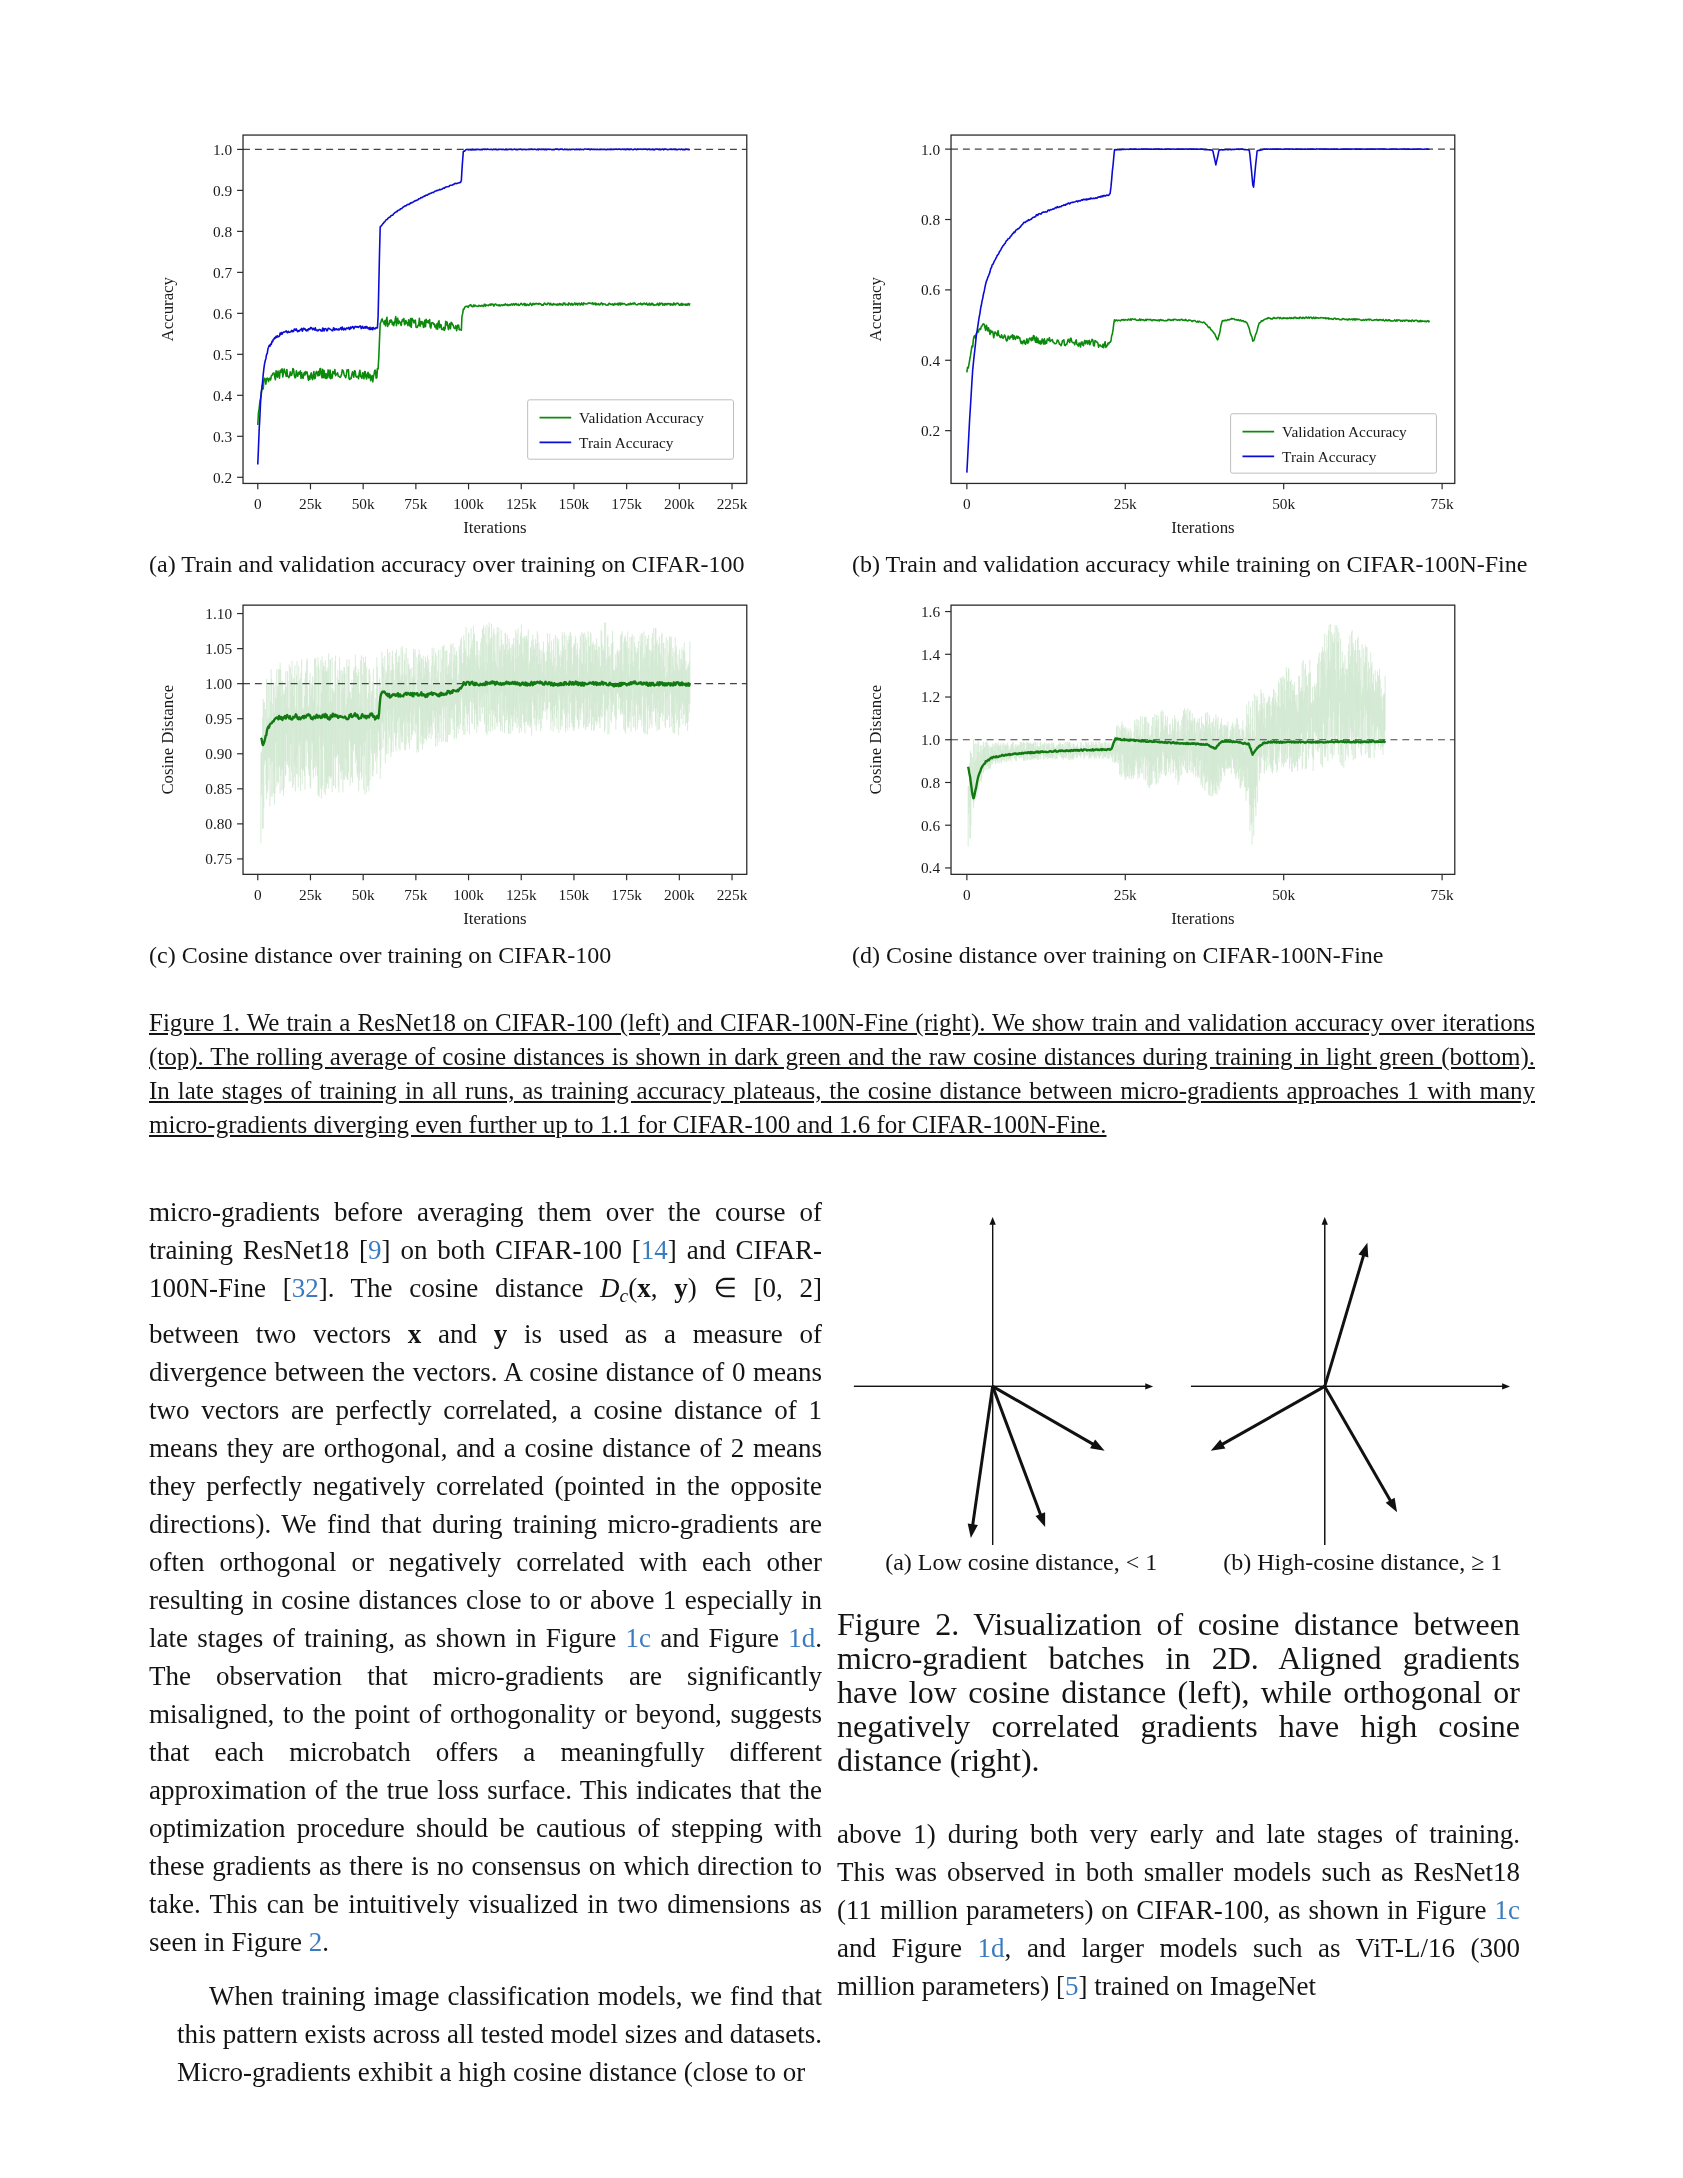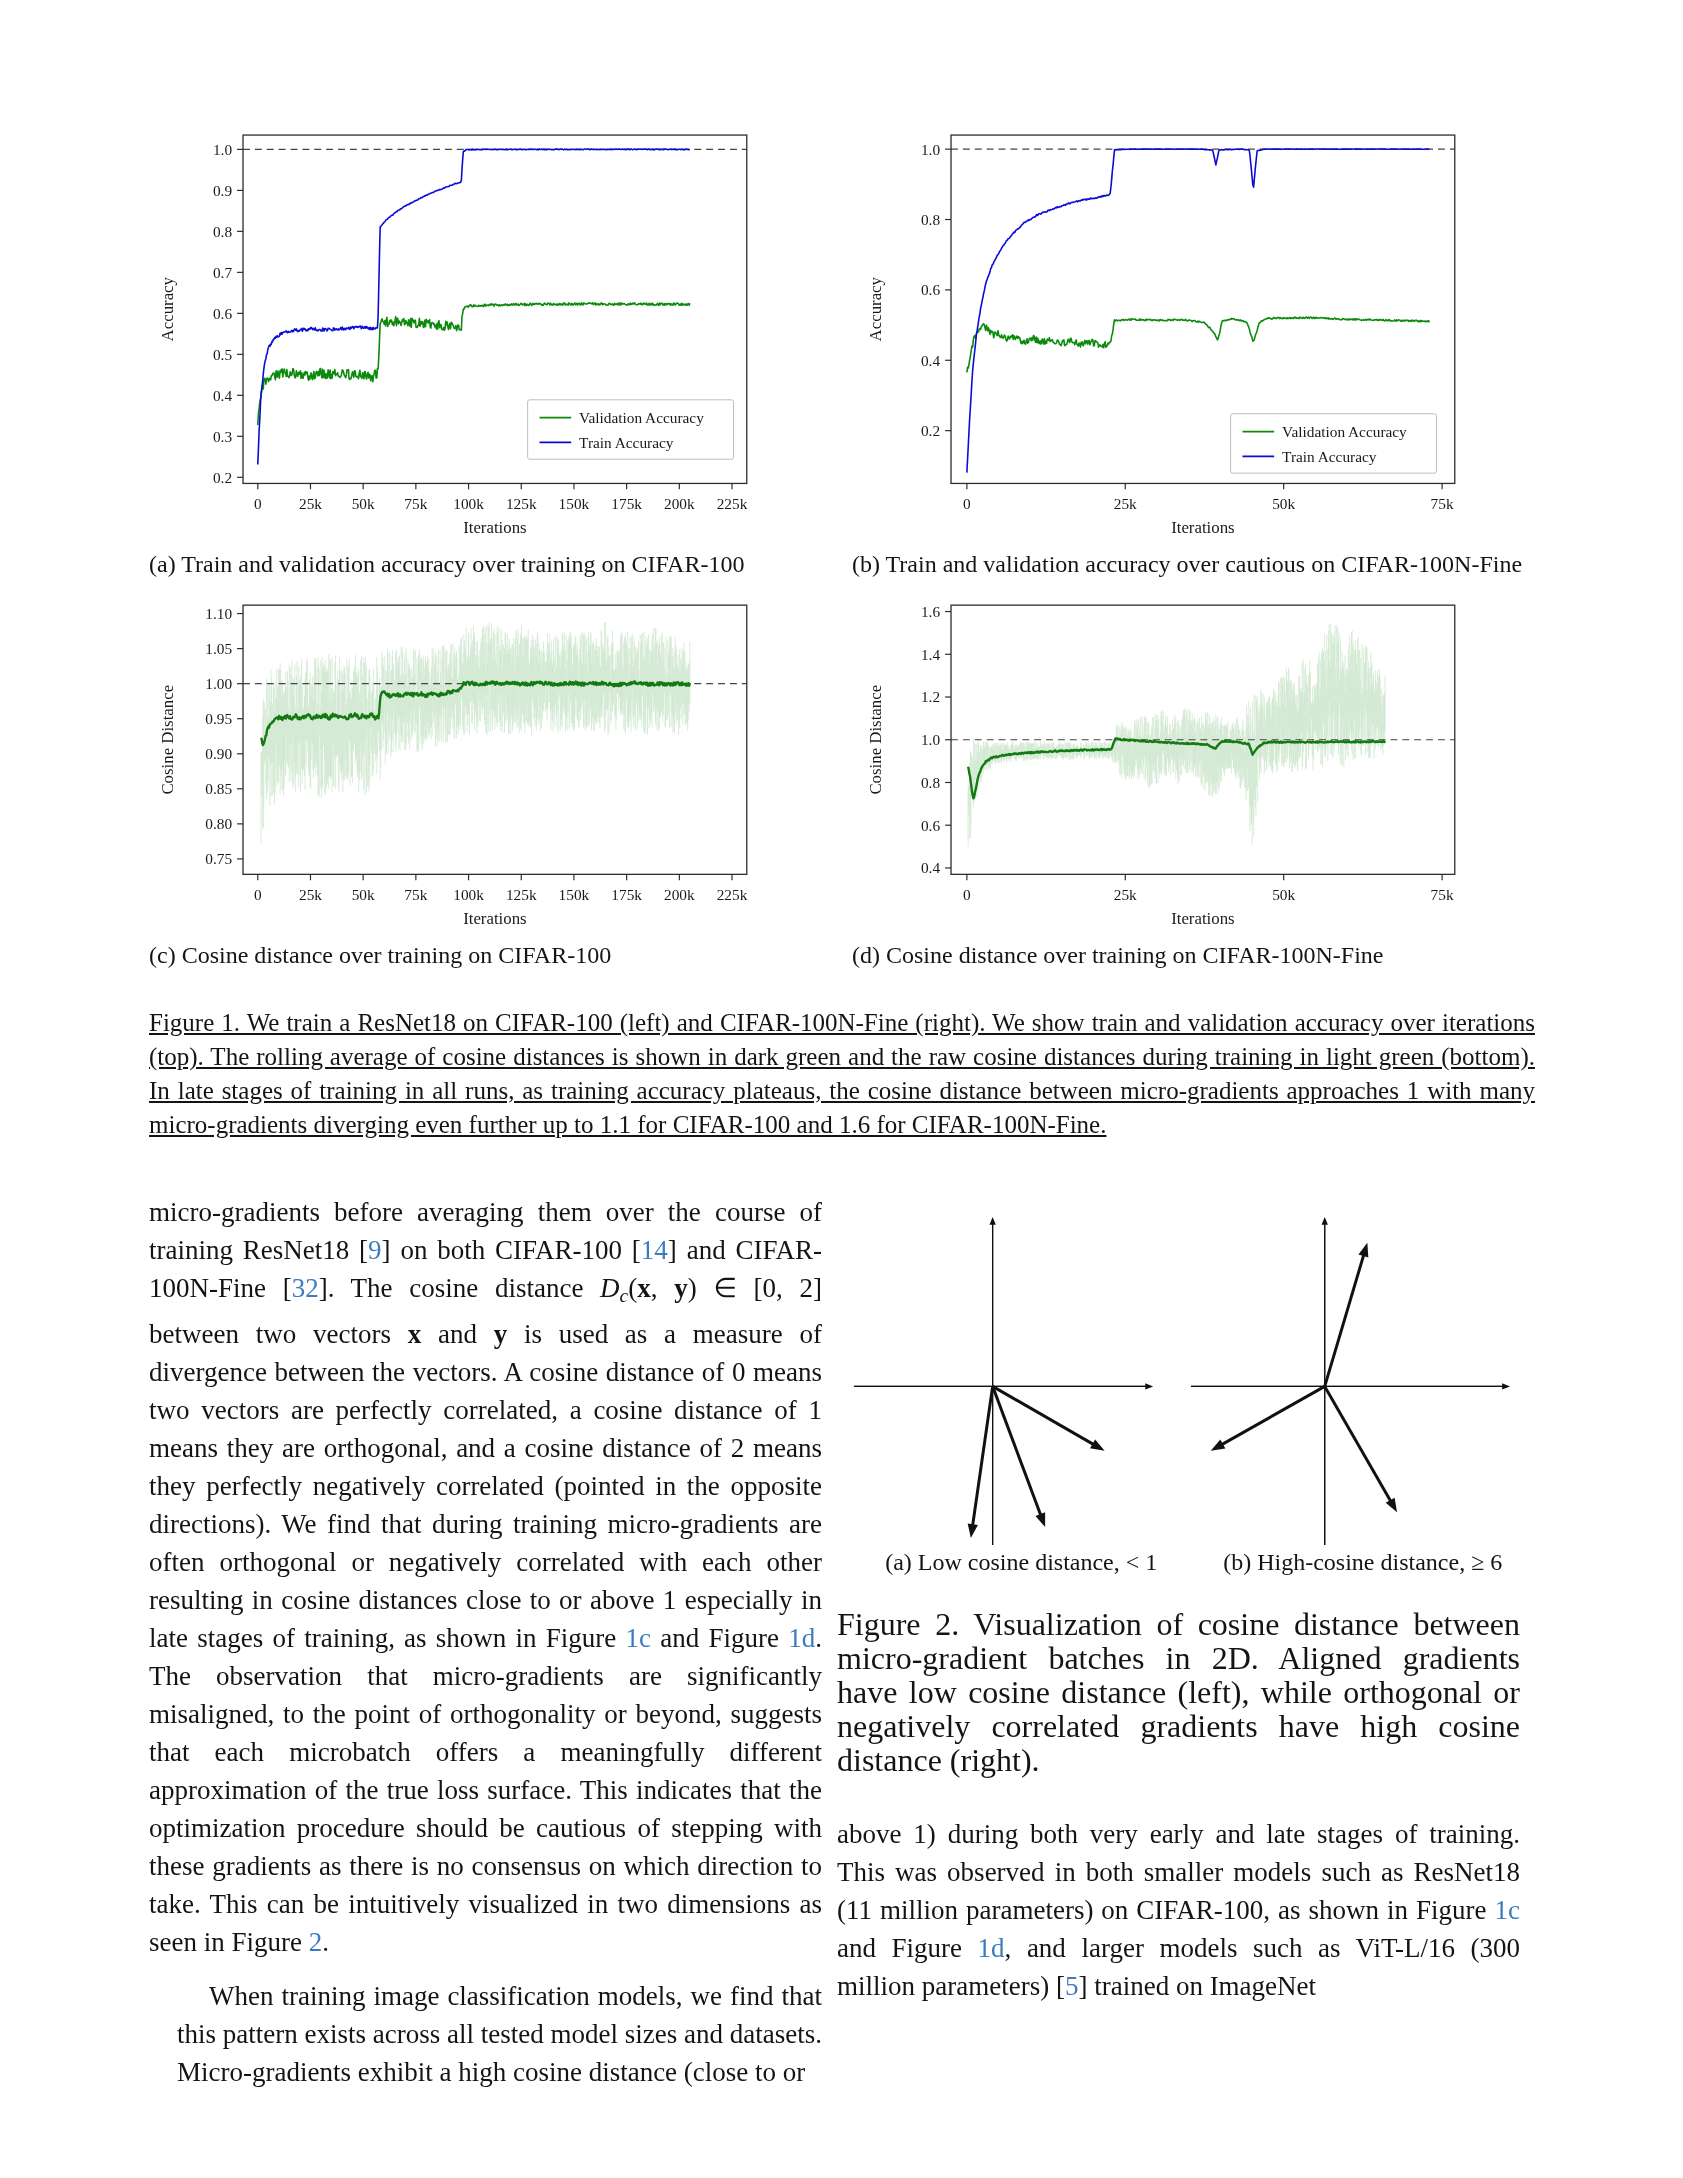--- a/index.html
+++ b/index.html
@@ -110,21 +110,21 @@
             <line x1="89" x2="95" y1="24.222222222222236" y2="24.222222222222236" stroke="#2b2b2b" stroke-width="1.2"></line>
             <text x="84" y="29.722222222222236" text-anchor="end" font-size="15.5" fill="#1a1a1a">1.0</text>
             <text x="349.5" y="412" text-anchor="middle" font-size="17" fill="#1a1a1a">Iterations</text>
             <text x="24" y="186" text-anchor="middle" font-size="17" fill="#1a1a1a" transform="rotate(-90 24 186)">Accuracy</text>
             <rect x="377.495" y="291.6" width="208" height="60" fill="#ffffff" stroke="#bdbdbd" stroke-width="1" rx="2"></rect>
             <line x1="389.495" x2="421.495" y1="309.6" y2="309.6" stroke="#0b8a0b" stroke-width="1.8"></line>
             <text x="429.495" y="315.1" font-size="15.5" fill="#1a1a1a">Validation Accuracy</text>
             <line x1="389.495" x2="421.495" y1="334.6" y2="334.6" stroke="#0b0bd6" stroke-width="1.8"></line>
             <text x="429.495" y="340.1" font-size="15.5" fill="#1a1a1a">Train Accuracy</text>
           </svg>
-        <div class="subcap">(b) Train and validation accuracy over cautious on CIFAR-100N-Fine</div>
+        <div class="subcap">(b) Train and validation accuracy while training on CIFAR-100N-Fine</div>
       </div>
       <div class="chartcell">
         <svg viewBox="0 0 680 340" width="673" height="337" font-family="&quot;Liberation Serif&quot;, serif">
             <path d="M113.1 250.5L113.1 158.8M113.7 201.9L113.7 159.0M114.2 189.7L114.2 156.0M114.8 235.8L114.8 123.4M115.4 235.4L115.4 104.7M116.0 215.6L116.0 108.3M116.5 171.6L116.5 108.2M117.1 167.9L117.1 139.8M117.7 166.6L117.7 115.0M118.2 191.7L118.2 136.4M118.8 205.7L118.8 84.5M119.4 199.7L119.4 125.0M120.0 197.3L120.0 91.0M120.5 164.6L120.5 125.4M121.1 186.9L121.1 88.3M121.7 164.3L121.7 123.3M122.2 212.9L122.2 88.9M122.8 171.7L122.8 107.7M123.4 203.5L123.4 74.7M124.0 168.4L124.0 84.3M124.5 203.4L124.5 135.4M125.1 167.6L125.1 109.6M125.7 200.0L125.7 88.7M126.2 180.1L126.2 92.9M126.8 211.6L126.8 118.9M127.4 200.9L127.4 88.1M127.9 149.1L127.9 103.3M128.5 173.5L128.5 104.6M129.1 193.0L129.1 74.7M129.7 187.7L129.7 92.0M130.2 160.7L130.2 97.4M130.8 190.0L130.8 74.9M131.4 173.9L131.4 96.3M131.9 171.8L131.9 75.0M132.5 200.5L132.5 68.1M133.1 182.6L133.1 75.2M133.7 176.3L133.7 101.8M134.2 197.8L134.2 86.2M134.8 175.8L134.8 87.1M135.4 196.4L135.4 128.7M135.9 202.6L135.9 99.3M136.5 195.0L136.5 95.5M137.1 168.1L137.1 100.4M137.7 182.9L137.7 91.7M138.2 181.5L138.2 76.7M138.8 139.7L138.8 92.8M139.4 168.3L139.4 113.7M139.9 171.5L139.9 76.6M140.5 166.1L140.5 86.6M141.1 174.1L141.1 114.5M141.7 188.4L141.7 70.0M142.2 172.2L142.2 128.4M142.8 151.2L142.8 72.9M143.4 188.2L143.4 95.6M143.9 178.1L143.9 80.6M144.5 149.7L144.5 66.3M145.1 194.8L145.1 91.1M145.6 135.4L145.6 83.9M146.2 191.8L146.2 101.8M146.8 168.7L146.8 83.4M147.4 184.0L147.4 70.6M147.9 198.4L147.9 115.5M148.5 173.2L148.5 112.2M149.1 180.6L149.1 80.7M149.6 162.4L149.6 66.4M150.2 181.0L150.2 116.8M150.8 194.1L150.8 87.6M151.4 148.4L151.4 71.4M151.9 151.8L151.9 85.3M152.5 183.8L152.5 87.3M153.1 197.8L153.1 84.2M153.6 146.7L153.6 78.5M154.2 175.6L154.2 64.4M154.8 191.2L154.8 115.3M155.4 177.1L155.4 88.3M155.9 174.8L155.9 115.7M156.5 177.5L156.5 113.3M157.1 182.9L157.1 101.7M157.6 196.5L157.6 84.0M158.2 146.6L158.2 78.7M158.8 172.8L158.8 76.6M159.4 145.9L159.4 66.1M159.9 148.1L159.9 63.7M160.5 159.1L160.5 93.9M161.1 176.2L161.1 113.5M161.6 181.2L161.6 111.6M162.2 183.0L162.2 85.7M162.8 193.1L162.8 78.4M163.4 195.6L163.4 101.2M163.9 166.4L163.9 88.6M164.5 147.4L164.5 94.2M165.1 149.5L165.1 81.9M165.6 176.2L165.6 91.1M166.2 184.3L166.2 105.5M166.8 161.2L166.8 83.0M167.3 174.6L167.3 64.0M167.9 169.2L167.9 65.4M168.5 182.3L168.5 63.3M169.1 173.2L169.1 124.0M169.6 158.6L169.6 72.3M170.2 182.3L170.2 111.4M170.8 202.3L170.8 62.6M171.3 201.3L171.3 70.4M171.9 203.8L171.9 74.1M172.5 141.4L172.5 121.4M173.1 195.2L173.1 113.3M173.6 155.2L173.6 65.8M174.2 205.4L174.2 98.6M174.8 196.8L174.8 62.0M175.3 192.5L175.3 75.7M175.9 144.4L175.9 67.6M176.5 152.3L176.5 72.6M177.1 199.3L177.1 71.3M177.6 166.3L177.6 77.8M178.2 202.0L178.2 65.4M178.8 187.8L178.8 77.3M179.3 195.3L179.3 76.6M179.9 189.7L179.9 73.1M180.5 190.5L180.5 77.3M181.1 183.5L181.1 73.9M181.6 195.2L181.6 58.8M182.2 182.8L182.2 108.3M182.8 182.9L182.8 65.1M183.3 185.8L183.3 65.0M183.9 181.1L183.9 93.8M184.5 183.9L184.5 107.5M185.0 199.0L185.0 62.7M185.6 149.7L185.6 93.7M186.2 192.6L186.2 96.1M186.8 192.8L186.8 99.2M187.3 163.9L187.3 98.2M187.9 150.3L187.9 66.8M188.5 195.4L188.5 61.1M189.0 164.8L189.0 90.0M189.6 162.8L189.6 126.6M190.2 160.1L190.2 82.9M190.8 161.5L190.8 75.5M191.3 193.2L191.3 85.7M191.9 199.3L191.9 85.7M192.5 170.8L192.5 62.9M193.0 134.5L193.0 76.2M193.6 178.6L193.6 125.9M194.2 186.4L194.2 75.2M194.8 176.6L194.8 97.9M195.3 176.8L195.3 79.3M195.9 199.3L195.9 76.3M196.5 185.9L196.5 94.4M197.0 136.3L197.0 72.6M197.6 186.6L197.6 72.9M198.2 163.9L198.2 79.4M198.8 182.0L198.8 114.2M199.3 184.4L199.3 109.9M199.9 165.9L199.9 64.5M200.5 186.9L200.5 103.5M201.0 186.1L201.0 71.5M201.6 179.0L201.6 73.1M202.2 144.0L202.2 65.0M202.8 147.7L202.8 98.8M203.3 192.1L203.3 96.9M203.9 152.9L203.9 104.2M204.5 184.0L204.5 105.0M205.0 181.9L205.0 85.3M205.6 189.4L205.6 93.6M206.2 155.8L206.2 89.8M206.7 157.7L206.7 76.0M207.3 150.5L207.3 72.8M207.9 149.8L207.9 78.2M208.5 169.7L208.5 59.9M209.0 161.4L209.0 71.5M209.6 165.7L209.6 78.7M210.2 180.2L210.2 107.7M210.7 183.9L210.7 81.7M211.3 179.1L211.3 74.3M211.9 198.2L211.9 77.6M212.5 187.0L212.5 98.7M213.0 180.3L213.0 112.7M213.6 151.7L213.6 65.7M214.2 178.4L214.2 100.6M214.7 186.5L214.7 60.6M215.3 183.7L215.3 114.6M215.9 163.0L215.9 79.9M216.5 149.4L216.5 62.4M217.0 196.6L217.0 124.5M217.6 161.5L217.6 67.8M218.2 201.3L218.2 68.0M218.7 147.6L218.7 61.7M219.3 181.9L219.3 89.3M219.9 199.0L219.9 72.3M220.5 137.5L220.5 124.7M221.0 192.9L221.0 104.0M221.6 192.4L221.6 98.8M222.2 198.2L222.2 75.3M222.7 170.6L222.7 74.1M223.3 187.0L223.3 80.3M223.9 135.1L223.9 116.8M224.4 155.0L224.4 96.6M225.0 159.7L225.0 100.0M225.6 182.5L225.6 87.8M226.2 183.3L226.2 96.4M226.7 176.8L226.7 74.1M227.3 140.6L227.3 91.0M227.9 160.0L227.9 116.4M228.4 156.3L228.4 117.7M229.0 167.9L229.0 103.9M229.6 159.0L229.6 94.5M230.2 180.6L230.2 62.6M230.7 163.7L230.7 72.5M231.3 138.3L231.3 88.8M231.9 136.6L231.9 116.5M232.4 149.7L232.4 113.1M233.0 156.9L233.0 83.3M233.6 185.6L233.6 89.4M234.2 173.9L234.2 114.8M234.7 156.3L234.7 93.3M235.3 128.3L235.3 57.1M235.9 129.5L235.9 68.5M236.4 154.3L236.4 63.6M237.0 145.6L237.0 72.2M237.6 119.1L237.6 106.9M238.2 137.2L238.2 61.1M238.7 169.8L238.7 85.4M239.3 157.7L239.3 75.2M239.9 161.0L239.9 78.4M240.4 151.3L240.4 98.9M241.0 116.2L241.0 54.3M241.6 160.0L241.6 58.8M242.2 135.8L242.2 70.5M242.7 145.1L242.7 90.7M243.3 141.4L243.3 57.3M243.9 121.0L243.9 102.3M244.4 163.7L244.4 76.5M245.0 158.8L245.0 75.7M245.6 146.8L245.6 61.5M246.1 126.7L246.1 55.9M246.7 158.5L246.7 69.3M247.3 114.4L247.3 74.5M247.9 138.8L247.9 85.8M248.4 139.0L248.4 88.7M249.0 152.6L249.0 57.6M249.6 157.8L249.6 88.9M250.1 144.4L250.1 54.7M250.7 139.0L250.7 74.1M251.3 127.4L251.3 67.4M251.9 124.2L251.9 62.0M252.4 154.9L252.4 68.2M253.0 123.2L253.0 60.8M253.6 157.0L253.6 80.2M254.1 137.3L254.1 85.1M254.7 143.6L254.7 52.7M255.3 148.6L255.3 81.0M255.9 142.0L255.9 51.5M256.4 149.1L256.4 57.0M257.0 129.3L257.0 86.6M257.6 124.0L257.6 79.0M258.1 156.0L258.1 65.4M258.7 127.3L258.7 58.7M259.3 156.7L259.3 81.9M259.9 151.2L259.9 53.2M260.4 121.5L260.4 79.7M261.0 129.1L261.0 92.2M261.6 142.7L261.6 63.4M262.1 149.4L262.1 70.7M262.7 126.4L262.7 69.3M263.3 155.5L263.3 74.2M263.8 129.4L263.8 90.7M264.4 117.3L264.4 74.6M265.0 146.4L265.0 98.1M265.6 139.5L265.6 72.8M266.1 141.3L266.1 82.8M266.7 136.8L266.7 83.4M267.3 120.7L267.3 54.0M267.8 137.1L267.8 57.1M268.4 114.0L268.4 80.0M269.0 139.7L269.0 54.7M269.6 130.1L269.6 100.5M270.1 129.6L270.1 97.5M270.7 158.9L270.7 62.7M271.3 155.8L271.3 85.8M271.8 132.9L271.8 70.1M272.4 158.3L272.4 60.0M273.0 112.5L273.0 54.7M273.6 115.1L273.6 67.2M274.1 149.5L274.1 59.8M274.7 126.0L274.7 77.9M275.3 141.4L275.3 63.8M275.8 151.0L275.8 64.3M276.4 156.0L276.4 84.5M277.0 143.2L277.0 61.1M277.6 150.1L277.6 65.9M278.1 131.7L278.1 80.1M278.7 145.4L278.7 73.3M279.3 144.5L279.3 62.2M279.8 124.0L279.8 67.0M280.4 146.9L280.4 67.6M281.0 141.8L281.0 74.7M281.5 127.5L281.5 60.7M282.1 133.8L282.1 73.2M282.7 144.5L282.7 64.7M283.3 139.5L283.3 89.8M283.8 138.6L283.8 77.6M284.4 131.7L284.4 90.0M285.0 145.4L285.0 83.5M285.5 133.2L285.5 71.0M286.1 141.4L286.1 52.8M286.7 116.9L286.7 61.1M287.3 128.9L287.3 88.5M287.8 116.7L287.8 53.6M288.4 123.0L288.4 71.5M289.0 135.2L289.0 66.7M289.5 153.0L289.5 57.5M290.1 145.0L290.1 84.9M290.7 118.2L290.7 60.8M291.3 152.3L291.3 84.0M291.8 134.6L291.8 76.6M292.4 139.2L292.4 55.7M293.0 148.4L293.0 91.6M293.5 120.9L293.5 87.8M294.1 145.0L294.1 55.1M294.7 121.2L294.7 77.5M295.3 128.1L295.3 88.8M295.8 148.6L295.8 64.1M296.4 111.8L296.4 51.8M297.0 115.0L297.0 86.9M297.5 147.5L297.5 51.4M298.1 124.3L298.1 50.2M298.7 112.4L298.7 90.9M299.3 136.7L299.3 56.4M299.8 148.6L299.8 73.8M300.4 112.6L300.4 55.3M301.0 147.9L301.0 56.3M301.5 148.5L301.5 79.2M302.1 106.9L302.1 71.8M302.7 141.2L302.7 70.0M303.2 123.2L303.2 79.7M303.8 141.2L303.8 58.6M304.4 139.6L304.4 66.6M305.0 116.5L305.0 49.1M305.5 123.5L305.5 50.2M306.1 125.2L306.1 83.6M306.7 115.4L306.7 84.6M307.2 136.0L307.2 48.5M307.8 127.9L307.8 67.5M308.4 145.1L308.4 59.7M309.0 143.8L309.0 52.7M309.5 110.5L309.5 60.5M310.1 109.4L310.1 72.8M310.7 144.8L310.7 56.3M311.2 125.9L311.2 61.8M311.8 133.4L311.8 85.9M312.4 140.1L312.4 88.6M313.0 132.0L313.0 79.9M313.5 119.2L313.5 51.1M314.1 135.6L314.1 54.7M314.7 129.7L314.7 44.6M315.2 104.0L315.2 59.9M315.8 100.3L315.8 42.4M316.4 108.1L316.4 68.4M317.0 137.2L317.0 68.5M317.5 131.9L317.5 58.2M318.1 141.2L318.1 40.0M318.7 123.8L318.7 45.5M319.2 140.8L319.2 53.6M319.8 112.0L319.8 56.1M320.4 110.5L320.4 32.3M320.9 120.1L320.9 70.9M321.5 137.7L321.5 62.9M322.1 130.7L322.1 60.7M322.7 120.7L322.7 39.1M323.2 116.9L323.2 37.4M323.8 140.4L323.8 65.1M324.4 100.0L324.4 60.4M324.9 107.3L324.9 53.8M325.5 108.7L325.5 33.4M326.1 128.8L326.1 49.8M326.7 130.2L326.7 54.5M327.2 103.9L327.2 44.8M327.8 108.8L327.8 30.9M328.4 115.5L328.4 40.6M328.9 135.5L328.9 38.5M329.5 120.1L329.5 76.2M330.1 116.0L330.1 60.4M330.7 125.6L330.7 46.1M331.2 139.3L331.2 66.9M331.8 130.4L331.8 46.3M332.4 132.7L332.4 60.9M332.9 97.0L332.9 71.6M333.5 112.5L333.5 55.4M334.1 126.7L334.1 74.5M334.7 106.7L334.7 60.7M335.2 127.6L335.2 47.8M335.8 113.2L335.8 43.1M336.4 102.5L336.4 71.8M336.9 119.8L336.9 34.4M337.5 99.0L337.5 33.2M338.1 113.0L338.1 30.3M338.7 126.0L338.7 68.5M339.2 130.4L339.2 39.4M339.8 99.5L339.8 32.4M340.4 138.4L340.4 76.2M340.9 139.0L340.9 48.1M341.5 141.5L341.5 29.8M342.1 100.6L342.1 68.5M342.6 130.6L342.6 49.9M343.2 137.4L343.2 32.1M343.8 90.8L343.8 27.3M344.4 119.7L344.4 48.6M344.9 137.9L344.9 43.2M345.5 97.7L345.5 48.0M346.1 116.0L346.1 28.9M346.6 133.0L346.6 42.6M347.2 136.8L347.2 67.0M347.8 115.9L347.8 36.9M348.4 121.4L348.4 33.4M348.9 117.2L348.9 38.8M349.5 136.0L349.5 58.0M350.1 123.1L350.1 66.8M350.6 100.1L350.6 39.7M351.2 129.3L351.2 70.6M351.8 133.0L351.8 31.9M352.4 128.2L352.4 37.3M352.9 110.1L352.9 73.9M353.5 102.0L353.5 32.6M354.1 128.4L354.1 56.4M354.6 99.2L354.6 51.2M355.2 136.8L355.2 55.6M355.8 132.4L355.8 34.7M356.4 97.5L356.4 45.0M356.9 138.3L356.9 72.8M357.5 115.7L357.5 49.4M358.1 121.5L358.1 49.7M358.6 117.7L358.6 59.9M359.2 139.0L359.2 54.4M359.8 129.4L359.8 37.9M360.3 102.5L360.3 38.1M360.9 126.1L360.9 49.3M361.5 126.4L361.5 59.8M362.1 116.9L362.1 40.0M362.6 122.9L362.6 59.1M363.2 139.8L363.2 55.4M363.8 140.1L363.8 43.7M364.3 129.7L364.3 47.8M364.9 119.8L364.9 59.4M365.5 140.0L365.5 53.3M366.1 121.2L366.1 66.9M366.6 125.0L366.6 50.5M367.2 136.8L367.2 49.1M367.8 132.7L367.8 60.8M368.3 121.1L368.3 43.1M368.9 127.5L368.9 51.8M369.5 112.7L369.5 76.4M370.1 128.8L370.1 43.1M370.6 129.4L370.6 35.0M371.2 116.7L371.2 63.8M371.8 134.0L371.8 38.3M372.3 124.3L372.3 45.2M372.9 98.5L372.9 33.6M373.5 131.7L373.5 61.4M374.1 139.2L374.1 49.9M374.6 109.1L374.6 49.0M375.2 134.3L375.2 40.9M375.8 126.4L375.8 37.6M376.3 137.7L376.3 29.7M376.9 109.1L376.9 42.3M377.5 120.5L377.5 59.4M378.1 121.1L378.1 43.3M378.6 128.9L378.6 64.6M379.2 131.8L379.2 41.5M379.8 139.7L379.8 41.1M380.3 127.8L380.3 44.5M380.9 111.4L380.9 47.3M381.5 127.9L381.5 40.7M382.0 107.4L382.0 43.1M382.6 130.8L382.6 46.1M383.2 131.8L383.2 34.5M383.8 129.0L383.8 74.7M384.3 126.8L384.3 68.8M384.9 133.9L384.9 65.5M385.5 132.1L385.5 52.1M386.0 129.7L386.0 53.7M386.6 141.7L386.6 45.6M387.2 102.2L387.2 61.0M387.8 108.2L387.8 39.8M388.3 111.6L388.3 44.8M388.9 125.1L388.9 50.5M389.5 123.7L389.5 54.3M390.0 131.8L390.0 75.2M390.6 116.2L390.6 44.4M391.2 137.0L391.2 48.9M391.8 131.7L391.8 61.3M392.3 125.6L392.3 36.4M392.9 121.5L392.9 39.3M393.5 100.1L393.5 69.5M394.0 130.6L394.0 48.1M394.6 125.7L394.6 54.9M395.2 112.9L395.2 56.2M395.8 137.5L395.8 70.1M396.3 134.2L396.3 64.2M396.9 103.6L396.9 54.6M397.5 124.6L397.5 78.3M398.0 117.7L398.0 58.1M398.6 116.3L398.6 46.7M399.2 102.4L399.2 57.5M399.7 108.2L399.7 59.6M400.3 117.6L400.3 81.6M400.9 94.3L400.9 66.5M401.5 114.5L401.5 66.9M402.0 125.9L402.0 56.2M402.6 115.7L402.6 38.4M403.2 114.1L403.2 59.6M403.7 92.9L403.7 47.9M404.3 108.1L404.3 51.1M404.9 108.1L404.9 39.0M405.5 118.9L405.5 64.9M406.0 136.7L406.0 57.7M406.6 116.3L406.6 45.9M407.2 128.2L407.2 67.3M407.7 125.4L407.7 71.2M408.3 137.7L408.3 55.0M408.9 112.5L408.9 44.0M409.5 120.1L409.5 62.7M410.0 132.4L410.0 79.3M410.6 111.1L410.6 39.9M411.2 107.3L411.2 76.1M411.7 124.2L411.7 71.7M412.3 135.4L412.3 42.1M412.9 115.8L412.9 46.0M413.5 98.5L413.5 51.5M414.0 139.0L414.0 44.5M414.6 101.4L414.6 62.0M415.2 105.7L415.2 60.1M415.7 136.1L415.7 72.8M416.3 131.9L416.3 55.9M416.9 126.0L416.9 62.0M417.5 133.1L417.5 37.0M418.0 114.8L418.0 40.3M418.6 116.5L418.6 51.0M419.2 103.2L419.2 56.3M419.7 120.1L419.7 37.6M420.3 113.6L420.3 74.6M420.9 138.3L420.9 54.8M421.4 134.4L421.4 40.5M422.0 123.4L422.0 79.0M422.6 118.2L422.6 65.9M423.2 136.5L423.2 45.3M423.7 100.3L423.7 48.6M424.3 119.6L424.3 41.0M424.9 133.6L424.9 44.6M425.4 95.9L425.4 38.1M426.0 108.7L426.0 36.9M426.6 129.0L426.6 40.8M427.2 125.7L427.2 53.0M427.7 133.2L427.7 72.9M428.3 129.6L428.3 68.8M428.9 135.9L428.9 51.9M429.4 137.2L429.4 49.6M430.0 133.6L430.0 48.8M430.6 121.8L430.6 40.7M431.2 102.0L431.2 43.4M431.7 106.2L431.7 60.3M432.3 123.6L432.3 54.8M432.9 126.2L432.9 48.4M433.4 126.8L433.4 59.4M434.0 135.0L434.0 83.0M434.6 132.0L434.6 64.7M435.2 114.4L435.2 54.2M435.7 119.8L435.7 40.1M436.3 126.2L436.3 42.9M436.9 114.7L436.9 68.0M437.4 90.1L437.4 36.7M438.0 108.8L438.0 69.2M438.6 119.4L438.6 38.4M439.1 133.8L439.1 39.5M439.7 130.7L439.7 47.4M440.3 104.7L440.3 37.8M440.9 136.3L440.9 68.9M441.4 103.2L441.4 41.9M442.0 133.5L442.0 44.9M442.6 132.0L442.6 57.9M443.1 123.9L443.1 78.5M443.7 133.1L443.7 36.3M444.3 103.7L444.3 42.4M444.9 129.9L444.9 51.9M445.4 127.4L445.4 51.0M446.0 115.3L446.0 37.4M446.6 96.0L446.6 38.8M447.1 136.7L447.1 67.6M447.7 131.2L447.7 49.8M448.3 122.5L448.3 48.9M448.9 123.8L448.9 46.4M449.4 137.1L449.4 69.1M450.0 136.1L450.0 50.6M450.6 108.9L450.6 55.9M451.1 126.5L451.1 55.6M451.7 127.9L451.7 48.6M452.3 130.9L452.3 43.5M452.9 108.4L452.9 55.1M453.4 127.9L453.4 60.7M454.0 122.8L454.0 51.5M454.6 122.8L454.6 65.5M455.1 129.5L455.1 52.0M455.7 134.3L455.7 72.7M456.3 121.5L456.3 71.7M456.8 115.0L456.8 35.0M457.4 124.1L457.4 36.9M458.0 108.8L458.0 49.4M458.6 122.3L458.6 56.3M459.1 100.0L459.1 55.1M459.7 100.4L459.7 52.4M460.3 138.5L460.3 27.6M460.8 135.9L460.8 57.9M461.4 122.1L461.4 27.4M462.0 114.3L462.0 70.7M462.6 114.9L462.6 64.4M463.1 117.1L463.1 42.7M463.7 141.0L463.7 40.1M464.3 110.7L464.3 61.2M464.8 139.7L464.8 52.3M465.4 98.4L465.4 63.0M466.0 104.8L466.0 60.4M466.6 126.0L466.6 83.8M467.1 128.9L467.1 49.9M467.7 109.0L467.7 48.2M468.3 117.9L468.3 35.8M468.8 108.0L468.8 47.1M469.4 110.9L469.4 76.0M470.0 88.8L470.0 74.5M470.6 121.6L470.6 76.4M471.1 123.6L471.1 59.3M471.7 135.9L471.7 71.4M472.3 125.5L472.3 72.9M472.8 98.0L472.8 57.0M473.4 99.8L473.4 54.6M474.0 98.3L474.0 60.6M474.6 115.7L474.6 57.6M475.1 104.0L475.1 55.5M475.7 102.6L475.7 68.2M476.3 118.8L476.3 40.6M476.8 121.2L476.8 55.4M477.4 115.1L477.4 38.9M478.0 118.2L478.0 36.2M478.5 120.4L478.5 76.0M479.1 107.3L479.1 69.8M479.7 135.5L479.7 48.0M480.3 120.4L480.3 42.1M480.8 137.3L480.8 43.9M481.4 140.0L481.4 40.5M482.0 99.4L482.0 51.7M482.5 105.7L482.5 46.5M483.1 127.8L483.1 56.8M483.7 133.4L483.7 36.7M484.3 131.3L484.3 69.9M484.8 134.3L484.8 53.0M485.4 123.1L485.4 82.3M486.0 128.0L486.0 42.2M486.5 118.1L486.5 69.1M487.1 137.8L487.1 54.6M487.7 105.7L487.7 42.2M488.3 122.4L488.3 39.1M488.8 94.2L488.8 66.3M489.4 133.1L489.4 72.2M490.0 107.3L490.0 41.5M490.5 121.5L490.5 48.3M491.1 133.7L491.1 66.7M491.7 136.9L491.7 52.2M492.3 110.8L492.3 57.6M492.8 105.2L492.8 59.6M493.4 135.2L493.4 53.3M494.0 129.0L494.0 56.4M494.5 111.3L494.5 46.2M495.1 126.0L495.1 75.6M495.7 120.9L495.7 86.4M496.2 119.2L496.2 40.7M496.8 126.0L496.8 51.2M497.4 122.6L497.4 38.8M498.0 132.9L498.0 47.3M498.5 102.4L498.5 38.0M499.1 90.9L499.1 73.2M499.7 138.0L499.7 62.9M500.2 126.9L500.2 36.7M500.8 139.6L500.8 59.3M501.4 130.6L501.4 64.2M502.0 139.9L502.0 41.0M502.5 103.5L502.5 49.9M503.1 113.9L503.1 51.0M503.7 140.7L503.7 43.7M504.2 117.1L504.2 56.0M504.8 111.6L504.8 39.9M505.4 134.8L505.4 73.6M506.0 125.3L506.0 54.9M506.5 123.6L506.5 55.0M507.1 130.5L507.1 62.6M507.7 117.8L507.7 57.5M508.2 133.5L508.2 42.9M508.8 99.4L508.8 38.3M509.4 117.7L509.4 55.9M510.0 117.3L510.0 33.0M510.5 109.3L510.5 50.9M511.1 114.0L511.1 64.9M511.7 128.2L511.7 33.5M512.2 132.4L512.2 33.2M512.8 114.5L512.8 47.7M513.4 137.0L513.4 45.4M514.0 118.7L514.0 71.0M514.5 104.3L514.5 49.6M515.1 135.5L515.1 52.3M515.7 135.7L515.7 41.8M516.2 121.2L516.2 49.2M516.8 123.3L516.8 59.5M517.4 98.3L517.4 74.9M517.9 119.1L517.9 39.9M518.5 117.0L518.5 37.7M519.1 127.7L519.1 66.3M519.7 121.1L519.7 48.2M520.2 111.7L520.2 47.9M520.8 97.3L520.8 72.4M521.4 131.8L521.4 53.9M521.9 134.4L521.9 84.3M522.5 107.3L522.5 42.5M523.1 125.4L523.1 77.7M523.7 126.2L523.7 81.7M524.2 103.1L524.2 45.6M524.8 121.6L524.8 60.9M525.4 92.7L525.4 57.1M525.9 133.9L525.9 41.5M526.5 100.1L526.5 50.8M527.1 96.7L527.1 42.6M527.7 133.0L527.7 41.7M528.2 118.4L528.2 78.9M528.8 122.9L528.8 61.9M529.4 138.8L529.4 53.1M529.9 129.9L529.9 72.3M530.5 138.4L530.5 57.8M531.1 139.8L531.1 75.9M531.7 102.9L531.7 42.5M532.2 120.3L532.2 54.3M532.8 129.4L532.8 51.1M533.4 110.7L533.4 69.0M533.9 125.6L533.9 71.6M534.5 107.8L534.5 59.8M535.1 141.6L535.1 75.4M535.6 130.1L535.6 77.0M536.2 133.6L536.2 54.7M536.8 115.8L536.8 64.1M537.4 113.3L537.4 73.9M537.9 125.0L537.9 64.6M538.5 109.8L538.5 52.8M539.1 108.3L539.1 69.2M539.6 130.2L539.6 55.8M540.2 121.0L540.2 56.0M540.8 111.4L540.8 47.6M541.4 120.5L541.4 57.6M541.9 132.0L541.9 75.4M542.5 116.0L542.5 66.3M543.1 129.0L543.1 75.6M543.6 128.8L543.6 88.5M544.2 137.1L544.2 72.8M544.8 127.3L544.8 69.6M545.4 109.9L545.4 71.1M545.9 118.8L545.9 66.9M546.5 109.7L546.5 46.9" stroke="#cfe7cf" stroke-width="1" fill="none" opacity="0.8"></path>
             <line x1="95" x2="604" y1="89.33333333333339" y2="89.33333333333339" stroke="#444444" stroke-width="1.1" stroke-dasharray="7 5"></line>
             <path d="M113.1 144.2L113.8 145.4L114.5 149.8L115.1 151.4L115.8 150.1L116.5 148.1L117.2 145.2L117.9 141.9L118.5 141.5L119.2 136.6L119.9 134.1L120.6 132.6L121.2 133.9L121.9 131.2L122.6 130.0L123.3 129.4L124.0 129.5L124.6 127.9L125.3 127.3L126.0 127.5L126.7 125.5L127.3 125.1L128.0 124.3L128.7 123.8L129.4 123.4L130.1 124.4L130.7 125.3L131.4 122.0L132.1 123.5L132.8 124.8L133.4 123.0L134.1 124.4L134.8 126.1L135.5 123.5L136.2 124.0L136.8 122.6L137.5 122.0L138.2 124.6L138.9 122.6L139.6 121.1L140.2 122.1L140.9 123.1L141.6 124.4L142.3 122.1L142.9 124.9L143.6 125.2L144.3 125.6L145.0 124.9L145.7 122.8L146.3 123.6L147.0 123.4L147.7 122.0L148.4 120.3L149.0 121.2L149.7 123.5L150.4 124.9L151.1 125.2L151.8 123.3L152.4 124.4L153.1 125.3L153.8 124.0L154.5 123.1L155.2 123.5L155.8 122.0L156.5 124.3L157.2 121.9L157.9 123.1L158.5 123.4L159.2 121.6L159.9 120.7L160.6 121.4L161.3 120.2L161.9 121.3L162.6 121.2L163.3 123.4L164.0 124.9L164.6 123.8L165.3 125.4L166.0 123.5L166.7 122.4L167.4 124.0L168.0 124.3L168.7 122.4L169.4 120.8L170.1 123.6L170.8 123.7L171.4 122.0L172.1 121.8L172.8 122.6L173.5 124.1L174.1 122.4L174.8 123.6L175.5 120.9L176.2 120.6L176.9 122.5L177.5 123.2L178.2 119.9L178.9 123.4L179.6 121.2L180.2 123.8L180.9 124.8L181.6 123.5L182.3 125.6L183.0 124.7L183.6 121.4L184.3 121.5L185.0 123.0L185.7 119.7L186.4 122.1L187.0 120.7L187.7 122.4L188.4 120.6L189.1 121.3L189.7 122.4L190.4 121.4L191.1 123.9L191.8 123.1L192.5 122.7L193.1 122.0L193.8 122.8L194.5 122.7L195.2 122.7L195.8 123.5L196.5 123.7L197.2 123.6L197.9 122.6L198.6 123.3L199.2 124.6L199.9 125.3L200.6 124.9L201.3 125.0L202.0 123.5L202.6 121.1L203.3 120.7L204.0 120.1L204.7 122.9L205.3 123.1L206.0 122.3L206.7 122.1L207.4 120.5L208.1 119.3L208.7 120.7L209.4 122.4L210.1 120.7L210.8 121.4L211.4 123.9L212.1 124.8L212.8 124.1L213.5 123.7L214.2 124.1L214.8 121.8L215.5 120.2L216.2 122.2L216.9 122.2L217.6 123.3L218.2 121.7L218.9 122.2L219.6 124.4L220.3 121.9L220.9 121.9L221.6 123.2L222.3 123.3L223.0 121.0L223.7 119.7L224.3 121.1L225.0 119.4L225.7 120.1L226.4 122.8L227.0 122.0L227.7 122.3L228.4 125.5L229.1 124.8L229.8 123.6L230.4 122.0L231.1 121.7L231.8 124.3L232.5 119.0L233.2 109.3L233.8 103.0L234.5 99.9L235.2 98.5L235.9 97.4L236.5 98.0L237.2 97.2L237.9 97.4L238.6 98.8L239.3 99.4L239.9 100.6L240.6 99.6L241.3 101.9L242.0 100.3L242.6 99.7L243.3 103.3L244.0 102.8L244.7 102.7L245.4 100.9L246.0 101.1L246.7 99.9L247.4 99.9L248.1 101.0L248.8 100.2L249.4 101.6L250.1 100.9L250.8 100.1L251.5 99.0L252.1 102.4L252.8 100.3L253.5 100.1L254.2 102.3L254.9 101.4L255.5 101.4L256.2 101.7L256.9 102.2L257.6 100.6L258.2 99.4L258.9 99.7L259.6 98.6L260.3 100.5L261.0 100.0L261.6 98.7L262.3 99.5L263.0 100.0L263.7 100.8L264.4 98.8L265.0 100.4L265.7 101.3L266.4 98.8L267.1 102.2L267.7 98.9L268.4 99.2L269.1 99.5L269.8 100.2L270.5 99.2L271.1 98.9L271.8 101.3L272.5 101.3L273.2 101.1L273.8 100.2L274.5 100.4L275.2 98.1L275.9 101.3L276.6 99.9L277.2 100.0L277.9 101.2L278.6 100.6L279.3 102.8L279.9 102.7L280.6 100.3L281.3 102.4L282.0 99.4L282.7 99.9L283.3 100.0L284.0 99.1L284.7 99.7L285.4 98.2L286.1 100.5L286.7 100.7L287.4 99.0L288.1 99.0L288.8 99.1L289.4 99.8L290.1 99.7L290.8 100.9L291.5 100.5L292.2 101.9L292.8 100.2L293.5 102.0L294.2 99.3L294.9 98.5L295.5 100.8L296.2 99.4L296.9 99.2L297.6 100.7L298.3 100.4L298.9 100.3L299.6 99.2L300.3 100.2L301.0 99.5L301.7 96.8L302.3 98.0L303.0 96.8L303.7 98.2L304.4 99.3L305.0 98.0L305.7 96.9L306.4 98.6L307.1 96.0L307.8 96.0L308.4 96.4L309.1 96.5L309.8 96.9L310.5 97.1L311.1 96.7L311.8 95.6L312.5 97.0L313.2 95.5L313.9 94.2L314.5 93.7L315.2 94.1L315.9 92.7L316.6 91.5L317.3 90.9L317.9 87.8L318.6 88.6L319.3 90.0L320.0 90.5L320.6 88.5L321.3 87.5L322.0 87.8L322.7 87.7L323.4 88.3L324.0 90.5L324.7 88.4L325.4 88.7L326.1 87.5L326.7 87.4L327.4 89.6L328.1 90.5L328.8 90.8L329.5 88.5L330.1 90.6L330.8 88.7L331.5 89.8L332.2 90.3L332.9 90.9L333.5 90.9L334.2 91.1L334.9 89.4L335.6 90.2L336.2 90.2L336.9 90.8L337.6 89.4L338.3 89.3L339.0 90.7L339.6 90.7L340.3 87.6L341.0 87.7L341.7 90.0L342.3 88.5L343.0 88.9L343.7 88.6L344.4 89.5L345.1 88.1L345.7 87.5L346.4 88.9L347.1 87.1L347.8 88.5L348.5 87.5L349.1 87.7L349.8 90.4L350.5 89.7L351.2 87.6L351.8 87.8L352.5 88.8L353.2 89.8L353.9 89.3L354.6 90.1L355.2 88.7L355.9 90.6L356.6 90.3L357.3 89.1L357.9 88.8L358.6 90.2L359.3 89.4L360.0 88.5L360.7 89.2L361.3 87.4L362.0 88.9L362.7 88.9L363.4 88.0L364.1 89.8L364.7 89.6L365.4 88.5L366.1 89.4L366.8 89.2L367.4 87.7L368.1 88.8L368.8 89.6L369.5 87.6L370.2 88.8L370.8 89.9L371.5 88.2L372.2 88.0L372.9 90.1L373.5 89.7L374.2 89.0L374.9 91.1L375.6 90.9L376.3 89.8L376.9 88.5L377.6 88.2L378.3 90.0L379.0 90.6L379.7 89.6L380.3 88.2L381.0 91.0L381.7 88.7L382.4 91.1L383.0 90.0L383.7 89.4L384.4 90.7L385.1 91.0L385.8 89.0L386.4 87.6L387.1 88.6L387.8 90.9L388.5 89.7L389.1 87.8L389.8 89.4L390.5 89.3L391.2 87.8L391.9 88.4L392.5 87.5L393.2 88.3L393.9 88.0L394.6 88.8L395.3 87.2L395.9 88.2L396.6 87.8L397.3 88.3L398.0 90.2L398.6 89.7L399.3 90.3L400.0 88.5L400.7 87.3L401.4 89.0L402.0 89.1L402.7 90.1L403.4 89.9L404.1 87.9L404.7 88.2L405.4 88.5L406.1 90.9L406.8 88.4L407.5 90.1L408.1 91.2L408.8 91.2L409.5 88.9L410.2 90.6L410.8 89.8L411.5 90.5L412.2 89.9L412.9 91.1L413.6 89.5L414.2 91.0L414.9 90.0L415.6 88.6L416.3 90.7L417.0 88.9L417.6 90.3L418.3 90.0L419.0 90.8L419.7 87.9L420.3 88.8L421.0 87.8L421.7 90.2L422.4 89.5L423.1 89.6L423.7 89.3L424.4 90.5L425.1 87.3L425.8 88.1L426.4 88.9L427.1 90.2L427.8 87.8L428.5 88.1L429.2 90.2L429.8 89.4L430.5 88.3L431.2 87.2L431.9 89.9L432.6 89.4L433.2 87.9L433.9 90.8L434.6 88.6L435.3 88.5L435.9 88.6L436.6 91.2L437.3 90.1L438.0 88.2L438.7 91.0L439.3 91.3L440.0 88.5L440.7 89.8L441.4 89.3L442.0 89.8L442.7 89.9L443.4 89.7L444.1 89.3L444.8 88.3L445.4 88.6L446.1 88.3L446.8 88.6L447.5 89.2L448.2 89.0L448.8 87.7L449.5 90.2L450.2 88.6L450.9 89.5L451.5 88.0L452.2 90.7L452.9 88.5L453.6 89.8L454.3 90.1L454.9 88.8L455.6 90.3L456.3 90.3L457.0 88.7L457.6 87.4L458.3 87.8L459.0 90.2L459.7 88.5L460.4 88.7L461.0 88.7L461.7 88.9L462.4 90.6L463.1 90.7L463.8 90.6L464.4 91.0L465.1 89.0L465.8 88.4L466.5 89.6L467.1 90.5L467.8 90.2L468.5 91.1L469.2 89.9L469.9 92.1L470.5 91.5L471.2 89.6L471.9 91.5L472.6 91.4L473.2 90.5L473.9 89.7L474.6 91.9L475.3 89.1L476.0 88.7L476.6 91.6L477.3 88.6L478.0 90.6L478.7 88.6L479.4 89.8L480.0 89.2L480.7 88.8L481.4 89.6L482.1 90.1L482.7 91.0L483.4 90.2L484.1 90.3L484.8 88.9L485.5 90.2L486.1 89.2L486.8 87.8L487.5 89.8L488.2 88.4L488.8 88.7L489.5 87.5L490.2 88.8L490.9 87.0L491.6 88.1L492.2 89.2L492.9 89.6L493.6 89.8L494.3 89.3L495.0 88.3L495.6 88.6L496.3 88.9L497.0 87.8L497.7 89.9L498.3 88.9L499.0 90.2L499.7 88.5L500.4 89.2L501.1 88.3L501.7 89.6L502.4 90.4L503.1 88.2L503.8 90.5L504.4 91.5L505.1 90.2L505.8 88.6L506.5 91.2L507.2 91.0L507.8 88.5L508.5 90.4L509.2 88.6L509.9 90.6L510.6 91.3L511.2 90.3L511.9 90.6L512.6 90.6L513.3 90.1L513.9 88.0L514.6 90.1L515.3 91.0L516.0 87.8L516.7 90.1L517.3 88.5L518.0 88.1L518.7 88.3L519.4 90.9L520.0 90.4L520.7 88.9L521.4 91.2L522.1 89.0L522.8 89.1L523.4 90.9L524.1 89.2L524.8 88.6L525.5 89.7L526.2 89.2L526.8 91.2L527.5 89.0L528.2 90.6L528.9 90.0L529.5 91.1L530.2 88.0L530.9 88.5L531.6 90.6L532.3 90.2L532.9 88.1L533.6 88.3L534.3 87.8L535.0 88.4L535.6 90.3L536.3 90.9L537.0 89.0L537.7 90.7L538.4 88.1L539.0 90.8L539.7 89.1L540.4 90.1L541.1 90.2L541.8 89.5L542.4 91.2L543.1 89.5L543.8 91.2L544.5 89.5L545.1 88.8L545.8 91.5L546.5 88.6" stroke="#137a13" stroke-width="2.4" fill="none" stroke-linejoin="round"></path>
             <rect x="95" y="10" width="509" height="272" fill="none" stroke="#2b2b2b" stroke-width="1.3"></rect>
             <line x1="109.90794979079497" x2="109.90794979079497" y1="282" y2="288" stroke="#2b2b2b" stroke-width="1.2"></line>
             <text x="109.90794979079497" y="308" text-anchor="middle" font-size="15.5" fill="#1a1a1a">0</text>
             <line x1="163.15062761506277" x2="163.15062761506277" y1="282" y2="288" stroke="#2b2b2b" stroke-width="1.2"></line>
@@ -234,21 +234,21 @@
               <line x1="140" y1="185" x2="181.00980588724298" y2="46.71111968255278" stroke="#111" stroke-width="3"></line>
               <polygon points="183,40 184.00501496723945,54.90066927743934 174.03420858173246,51.94380945277175" fill="#111"></polygon>
               <line x1="140" y1="185" x2="31.093939871040938" y2="246.55559920332468" stroke="#111" stroke-width="3"></line>
               <polygon points="25,250 34.62918200740879,238.58427164530468 39.746577476754965,247.63812516799408" fill="#111"></polygon>
               <line x1="140" y1="185" x2="209.5115999852278" y2="305.93113970032783" stroke="#111" stroke-width="3"></line>
               <polygon points="213,312 201.51490374784194,302.4536622687721 210.53149619306922,297.2708965325391" fill="#111"></polygon>
             </svg>
         </div>
         <div class="fig2caps">
           <div class="fig2subcap">(a) Low cosine distance, &lt; 1</div>
-          <div class="fig2subcap">(b) High-cosine distance, ≥ 6</div>
+          <div class="fig2subcap">(b) High-cosine distance, ≥ 1</div>
         </div>
         <div class="fig2cap">Figure 2. Visualization of cosine distance between micro-gradient batches in 2D. Aligned gradients have low cosine distance (left), while orthogonal or negatively correlated gradients have high cosine distance (right).</div>
         <p class="bodyp rightp"><span>above 1) during both very early and late stages of training. This was observed in both smaller models such as ResNet18 (11 million parameters) on CIFAR-100, as shown in Figure </span><span class="seg-cite">1c</span><span> and Figure </span><span class="seg-cite">1d</span><span>, and larger models such as ViT-L/16 (300 million parameters) [</span><span class="seg-cite">5</span><span>] trained on ImageNet</span></p>
       </div>
     </div>
 
   </div>
 </div>
 
 

